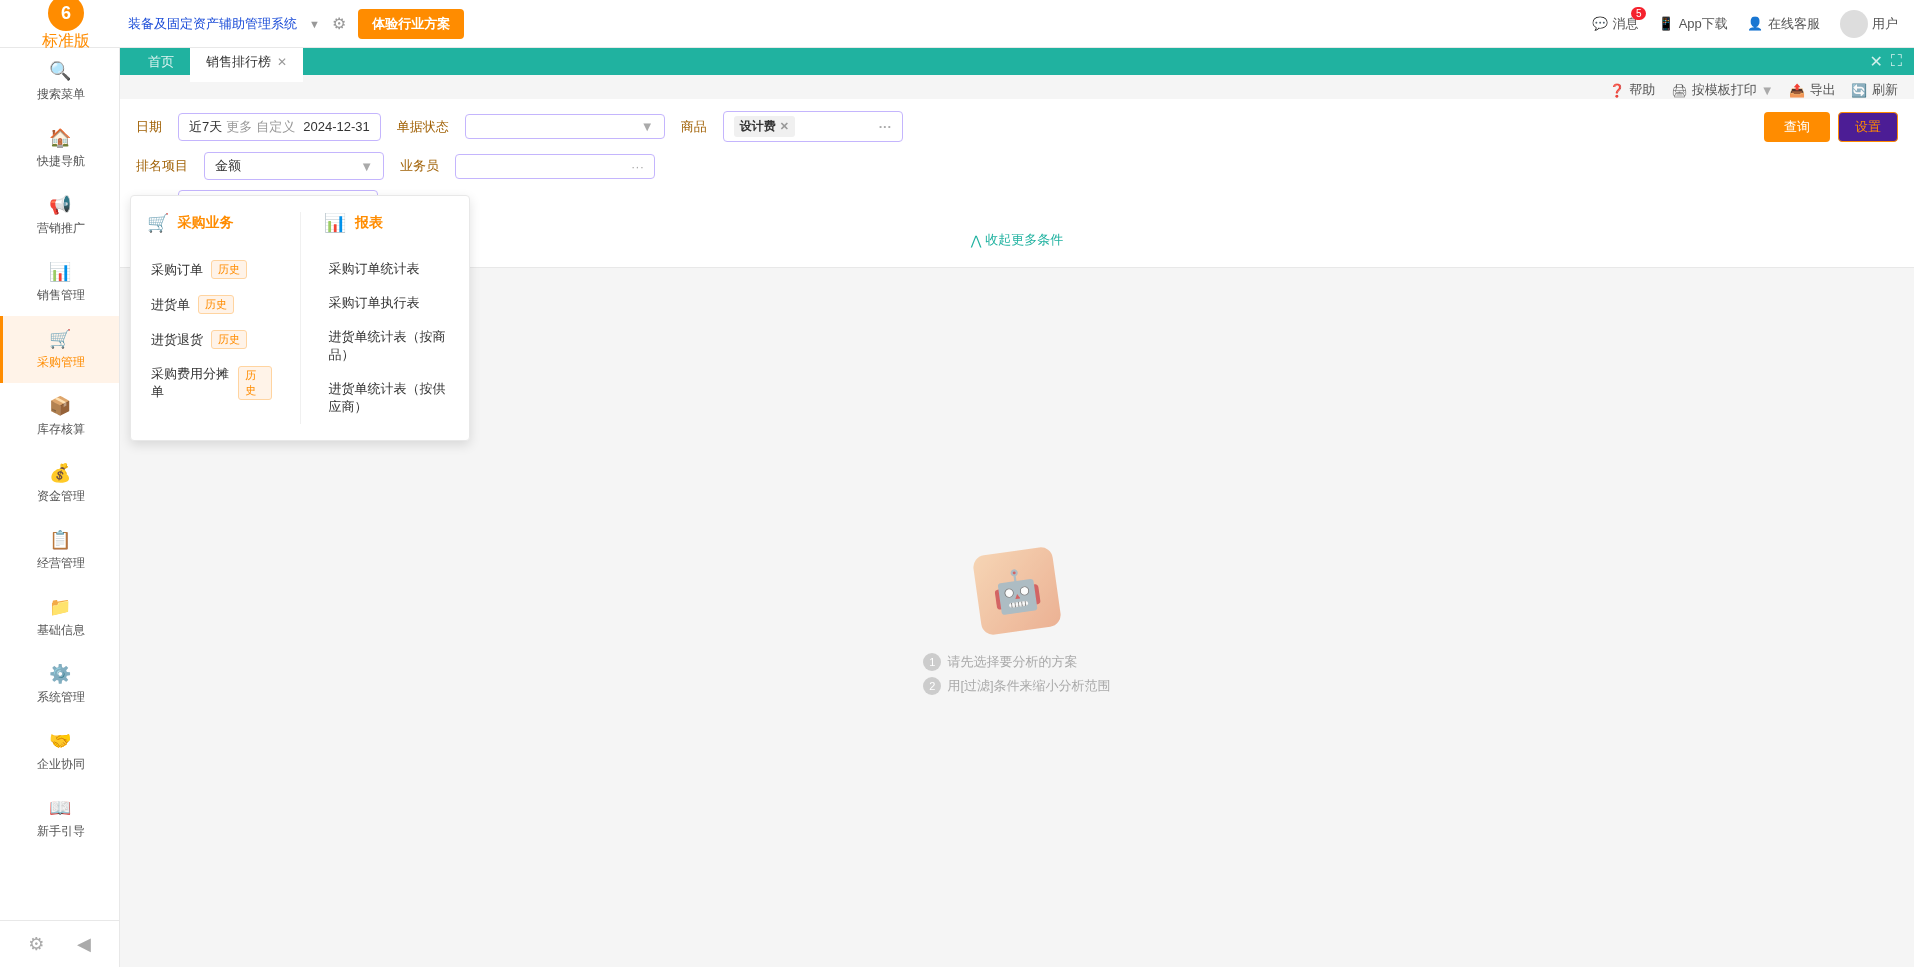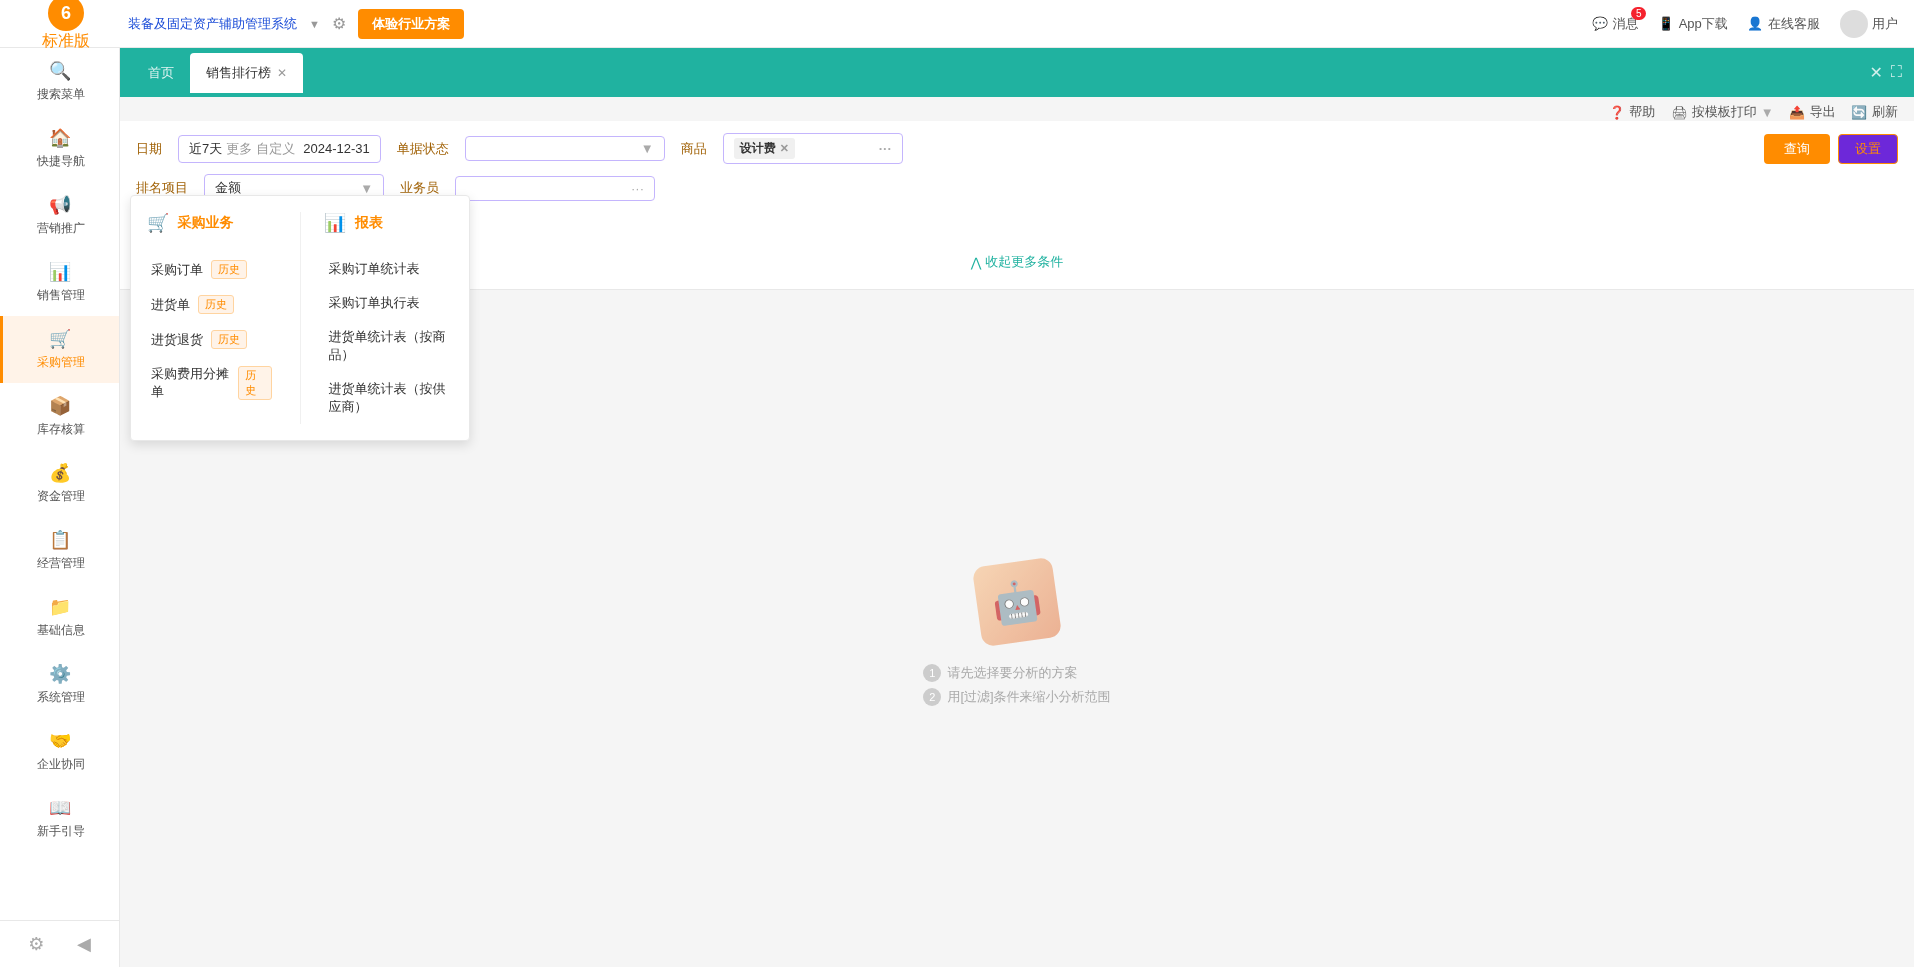--- a/index.html
+++ b/index.html
@@ -23,37 +23,37 @@
     .sidebar { width: 120px; background: #fff; border-right: 1px solid #e8e8e8; display: flex; flex-direction: column; }
     .sidebar-item { display: flex; flex-direction: column; align-items: center; justify-content: center; padding: 12px 0; cursor: pointer; color: #555; font-size: 12px; gap: 4px; border-left: 3px solid transparent; }
     .sidebar-item.active { background: #fff3e8; color: #ff8c00; border-left: 3px solid #ff8c00; }
     .sidebar-icon { font-size: 18px; }
     .sidebar-bottom { margin-top: auto; display: flex; align-items: center; justify-content: space-around; padding: 12px; border-top: 1px solid #e8e8e8; }
 
     
     .main-content { flex: 1; display: flex; flex-direction: column; overflow: hidden; }
 
     
-    .tab-bar { display: flex; align-items: center; background: #20b2a0; height: 49px; padding: 0 12px; }
+    .tab-bar { display: flex; align-items: center; background: #20b2a0; height: 27px; padding: 0 12px; }
     .tab { padding: 0 16px; height: 40px; display: flex; align-items: center; cursor: pointer; font-size: 13px; color: rgba(255,255,255,0.85); gap: 6px; }
     .tab.active { background: #fff; color: #333; border-radius: 4px 4px 0 0; }
     .tab-close { font-size: 12px; color: #999; cursor: pointer; }
     .tab-bar-right { margin-left: auto; display: flex; gap: 8px; }
     .tab-bar-icon { color: rgba(255,255,255,0.8); font-size: 16px; cursor: pointer; }
 
     
     .filter-area { background: #fff; padding: 12px 16px; border-bottom: 1px solid #e8e8e8; }
     .filter-row { display: flex; align-items: center; gap: 16px; margin-bottom: 10px; }
     .filter-label { color: #a16207; font-size: 13px; white-space: nowrap; }
     .filter-input { border: 1px solid #c4b5fd; border-radius: 4px; padding: 4px 10px; font-size: 13px; color: #333; min-width: 160px; display: flex; align-items: center; gap: 4px; background: #fff; cursor: pointer; }
     .filter-tag { background: #f0f0f0; border-radius: 3px; padding: 2px 6px; font-size: 12px; color: #333; display: flex; align-items: center; gap: 4px; }
     .filter-tag-close { color: #999; cursor: pointer; font-size: 11px; }
     .filter-actions { display: flex; gap: 8px; align-items: flex-start; margin-left: auto; }
     .btn-query { background: #ff8c00; color: #fff; border: none; padding: 6px 20px; border-radius: 4px; cursor: pointer; font-size: 13px; }
-    .btn-settings { background: #6d28d9; color: #ff8c00; border: 1px solid #ff8c00; padding: 5px 16px; border-radius: 4px; cursor: pointer; font-size: 13px; }
+    .btn-settings { background: #4c1d95; color: #ff8c00; border: 1px solid #ff8c00; padding: 5px 16px; border-radius: 4px; cursor: pointer; font-size: 13px; }
     .filter-collapse { display: flex; align-items: center; justify-content: center; color: #20b2a0; cursor: pointer; font-size: 13px; gap: 4px; padding: 6px; }
     .toolbar-row { display: flex; align-items: center; justify-content: flex-end; gap: 16px; padding: 6px 16px 0; }
     .toolbar-btn { display: flex; align-items: center; gap: 4px; color: #555; cursor: pointer; font-size: 13px; }
 
     
     .empty-state { flex: 1; display: flex; flex-direction: column; align-items: center; justify-content: center; gap: 12px; color: #bbb; }
     .empty-tips { display: flex; flex-direction: column; gap: 6px; color: #aaa; font-size: 13px; }
     .empty-tips .tip { display: flex; align-items: center; gap: 6px; }
     .tip-num { width: 18px; height: 18px; border-radius: 50%; background: #ccc; color: #fff; font-size: 11px; display: flex; align-items: center; justify-content: center; }
 

